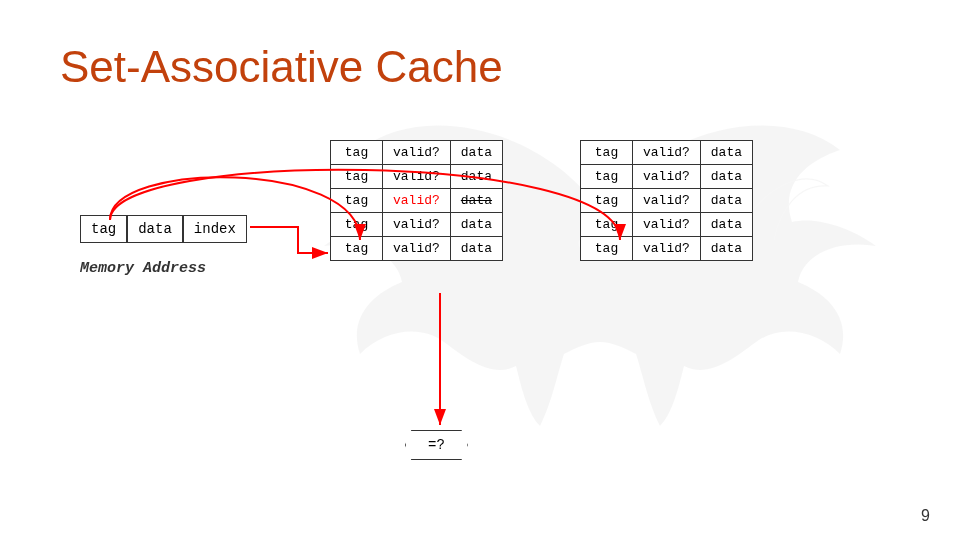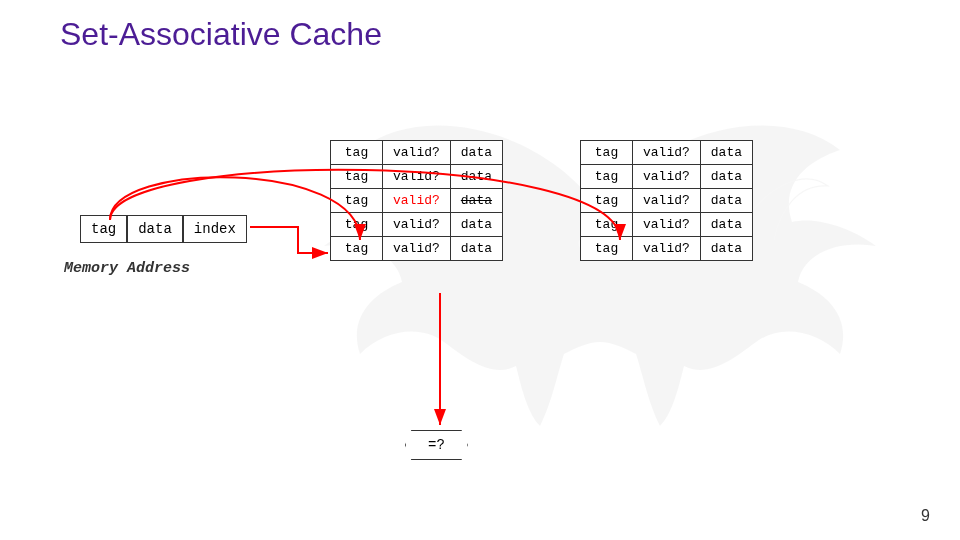--- a/index.html
+++ b/index.html
@@ -20,26 +20,26 @@
       transform: translate(-30%, -50%);
       width: 600px;
       height: 500px;
       opacity: 0.08;
       pointer-events: none;
       z-index: 0;
     }
 
     .page-title {
       position: absolute;
-      top: 16px;
+      top: 42px;
       left: 60px;
-      font-size: 32px;
+      font-size: 44px;
       font-family: Arial, sans-serif;
       font-weight: normal;
-      color: #4c1d95;
+      color: #c2410c;
       z-index: 1;
     }
 
     .slide-content {
       position: absolute;
       top: 100px;
       left: 50px;
       width: 880px;
       height: 420px;
       z-index: 1;
@@ -57,21 +57,21 @@
     .addr-box {
       border: 1.5px solid #333;
       padding: 5px 10px;
       font-size: 14px;
       background: #fff;
       white-space: nowrap;
     }
     .addr-label {
       position: absolute;
       top: 160px;
-      left: 14px;
+      left: 30px;
       font-size: 15px;
       font-style: italic;
       font-weight: bold;
       color: #333;
     }
 
     
     .arrow-overlay {
       position: absolute;
       top: 0;

